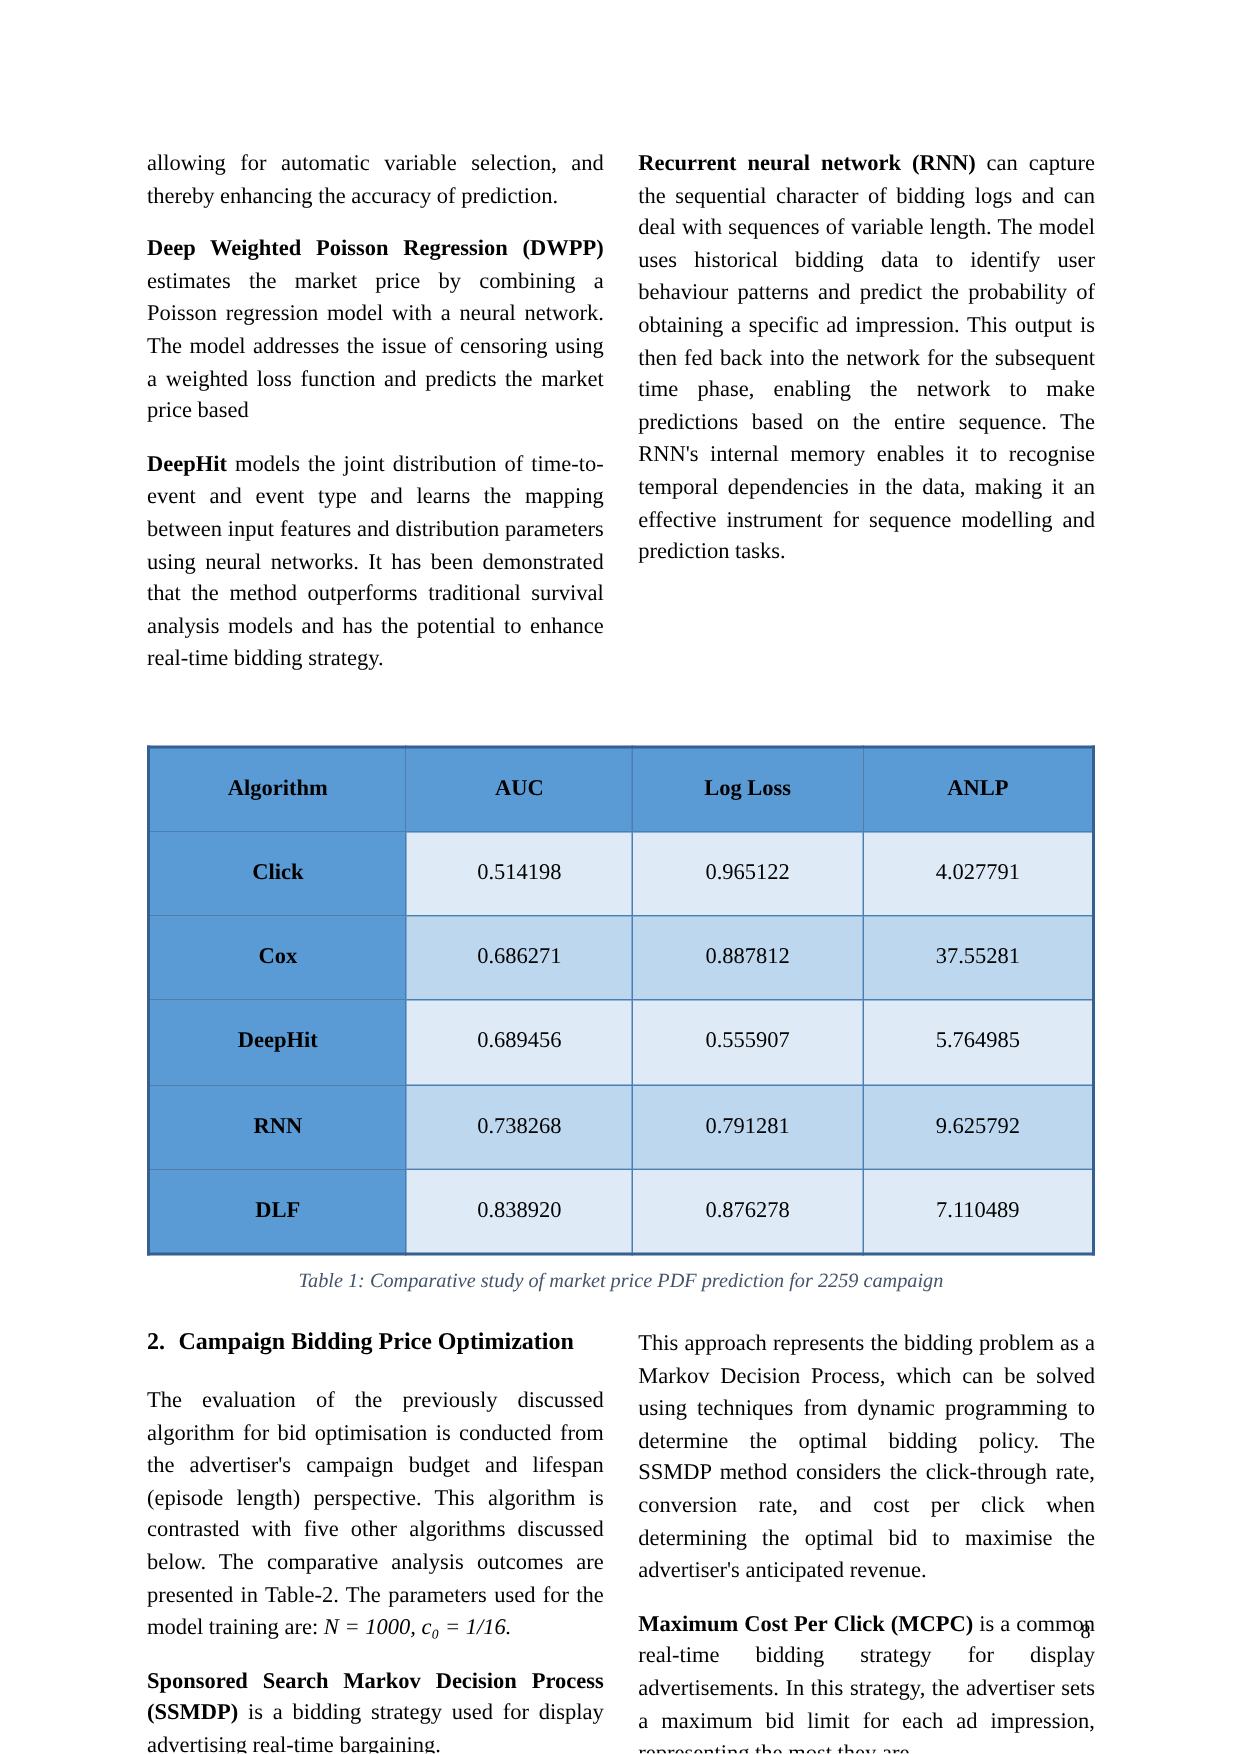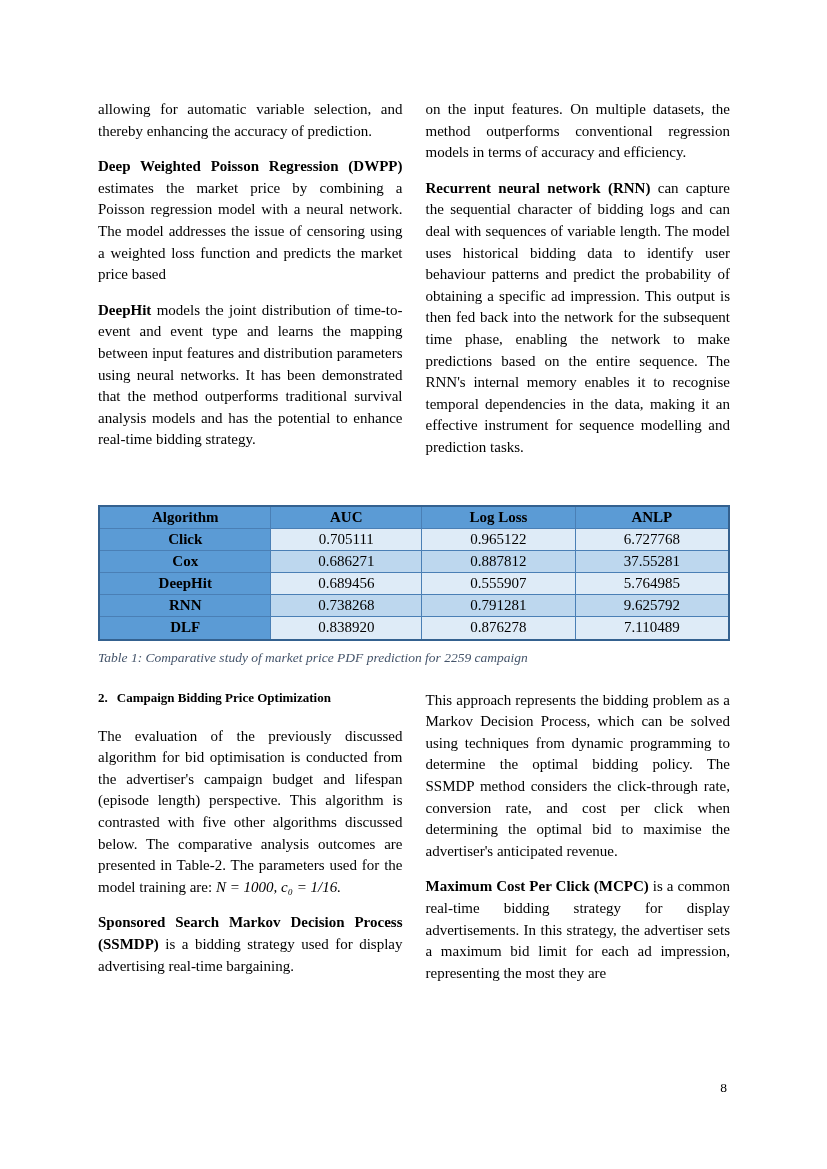--- a/index.html
+++ b/index.html
@@ -32,45 +32,46 @@
   .table-wrap { margin-top: 46px; }
   table.results {
     width: 100%;
     border-collapse: collapse;
     border: 2px solid #34618f;
   }
   table.results th, table.results td {
     border: 1px solid #4a7fb5;
     font-size: 15px;
     line-height: 1.28;
-    padding: 1px 6px;
+    padding: 18px 6px;
     text-align: center;
     vertical-align: middle;
   }
   table.results thead th {
     background: var(--table-header-bg, #5B9BD5);
     font-weight: bold;
   }
   table.results tbody th {
     background: var(--table-header-bg, #5B9BD5);
     font-weight: bold;
   }
   table.results tbody tr:nth-child(odd) td { background: var(--table-row-light, #DEEBF7); }
   table.results tbody tr:nth-child(even) td { background: var(--table-row-dark, #BDD7EE); }
 
   .caption {
     margin-top: 9px;
     margin-bottom: 24px;
+    text-align: center;
     font-size: 13.5px;
     font-style: italic;
     color: var(--caption-color, #44546A);
   }
 
   h2.section-heading {
-    font-size: 13px;
+    font-size: 16px;
     font-weight: bold;
     margin-bottom: 20px;
   }
   h2.section-heading .heading-number { margin-right: 9px; }
 
   .page-number {
     position: absolute;
     top: 1080px;
     right: 100px;
     font-size: 13.5px;
@@ -81,21 +82,20 @@
 
 <div class="page">
 
   <div class="two-col">
     <div class="col">
       <p class="body"><span>allowing for automatic variable selection, and thereby enhancing the accuracy of prediction.</span></p>
       <p class="body"><span class="lead">Deep Weighted Poisson Regression (DWPP)</span><span> estimates the market price by combining a Poisson regression model with a neural network. The model addresses the issue of censoring using a weighted loss function and predicts the market price based</span></p>
       <p class="body"><span class="lead">DeepHit</span><span> models the joint distribution of time-to-event and event type and learns the mapping between input features and distribution parameters using neural networks. It has been demonstrated that the method outperforms traditional survival analysis models and has the potential to enhance real-time bidding strategy.</span></p>
     </div>
     <div class="col">
-      <p class="body"><span>on the input features. On multiple datasets, the method outperforms conventional regression models in terms of accuracy and efficiency.</span></p>
       <p class="body"><span class="lead">Recurrent neural network (RNN)</span><span> can capture the sequential character of bidding logs and can deal with sequences of variable length. The model uses historical bidding data to identify user behaviour patterns and predict the probability of obtaining a specific ad impression. This output is then fed back into the network for the subsequent time phase, enabling the network to make predictions based on the entire sequence. The RNN's internal memory enables it to recognise temporal dependencies in the data, making it an effective instrument for sequence modelling and prediction tasks.</span></p>
     </div>
   </div>
 
   <div class="table-wrap">
     <table class="results">
       <colgroup>
         <col style="width:27.3%">
           <col style="width:23.9%">
           <col style="width:24.4%">
@@ -105,23 +105,23 @@
         <tr>
           <th>Algorithm</th>
           <th>AUC</th>
           <th>Log Loss</th>
           <th>ANLP</th>
         </tr>
       </thead>
       <tbody>
         <tr>
           <th>Click</th>
-          <td>0.705111</td>
+          <td>0.514198</td>
           <td>0.965122</td>
-          <td>6.727768</td>
+          <td>4.027791</td>
         </tr>
         <tr>
           <th>Cox</th>
           <td>0.686271</td>
           <td>0.887812</td>
           <td>37.55281</td>
         </tr>
         <tr>
           <th>DeepHit</th>
           <td>0.689456</td>

